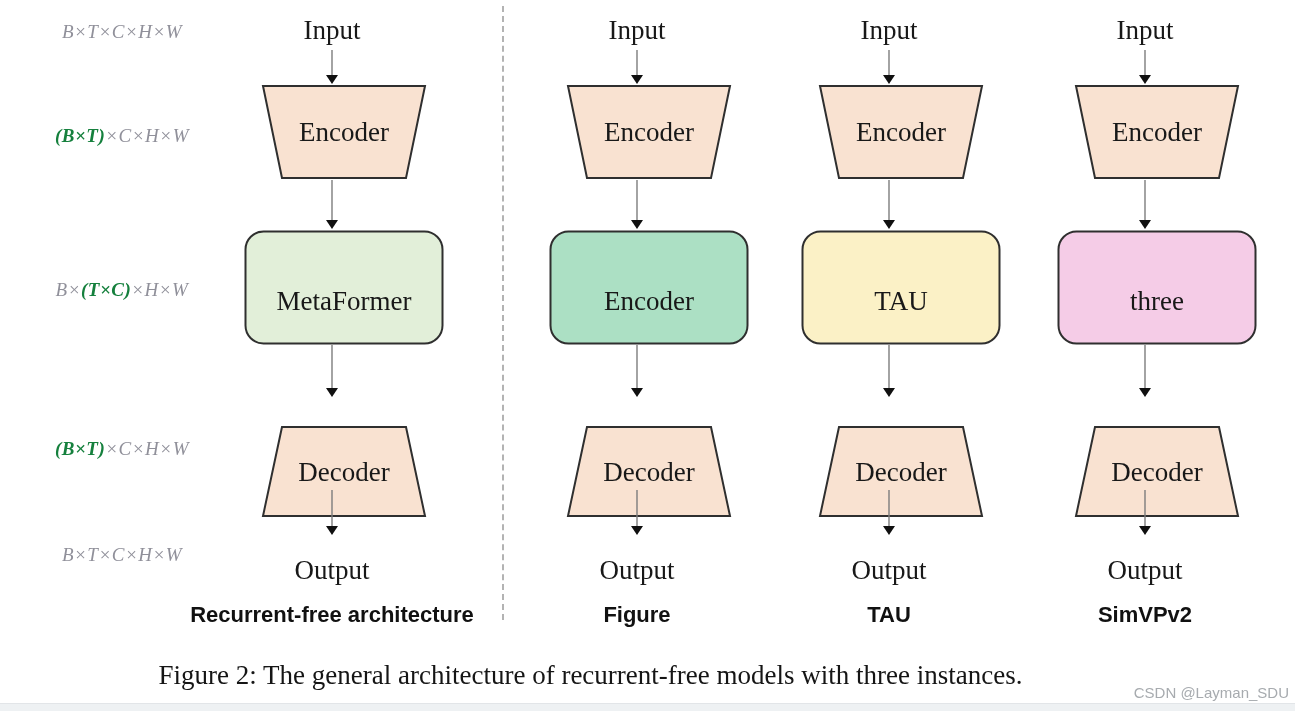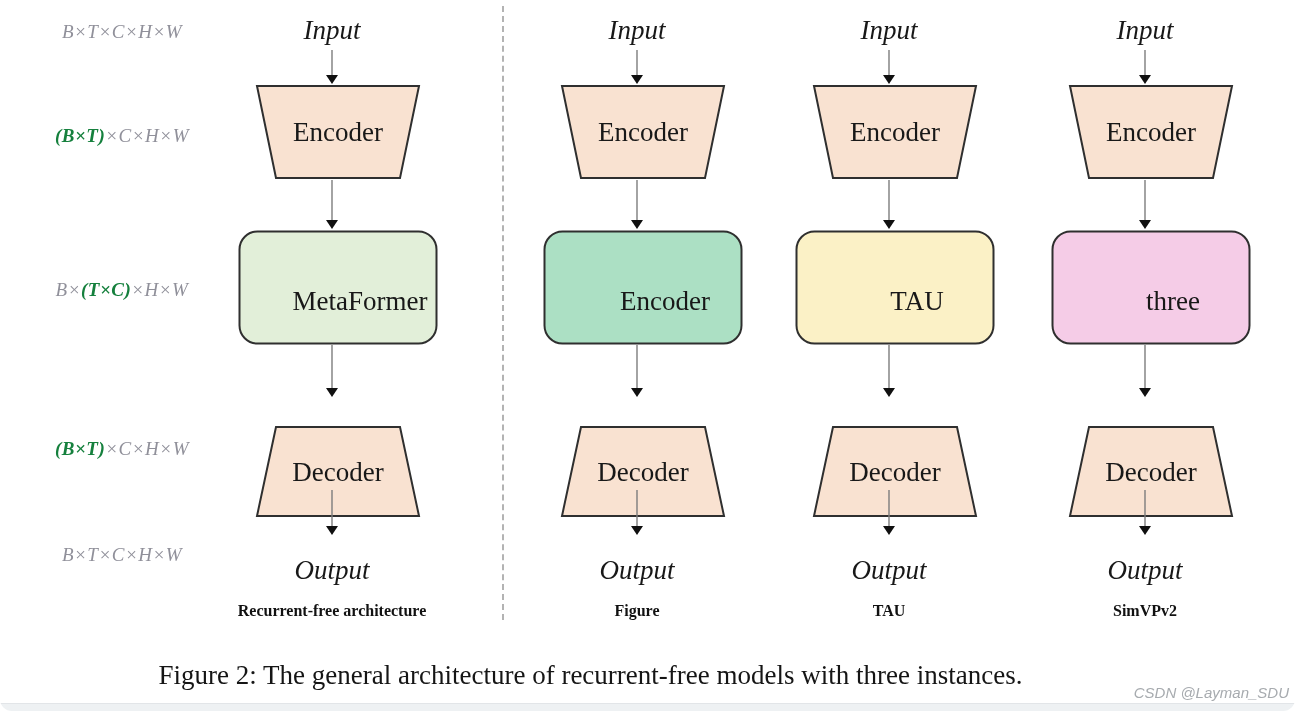--- a/index.html
+++ b/index.html
@@ -1,50 +1,49 @@
 <!DOCTYPE html>
 <html><head>
 <meta charset="utf-8">
 <style>
   html,body{margin:0;padding:0;background:#ffffff;}
   #stage{
     position:relative;width:1295px;height:711px;background:#ffffff;overflow:hidden;
     font-family:"Liberation Serif", serif;
-    border-radius:12px;
   }
   
   .col{position:absolute;top:0;width:200px;height:640px;}
   .io-label{
     position:absolute;left:0;width:200px;text-align:center;
-    font-size:27px;color:#181818;line-height:36px;font-style:italic;
+    font-size:27px;color:#181818;line-height:36px;
   }
   .input-label{top:12px;}
   .output-label{top:552px;}
   .arrow{position:absolute;left:0;width:200px;overflow:visible;}
   .arrow line{stroke:#7d7d7d;stroke-width:1.4;}
   .arrow polygon{fill:#101010;stroke:none;}
   .a1{top:50px;height:35px;}
   .a2{top:180px;height:50px;}
   .a3{top:345px;height:53px;}
   .a4{top:490px;height:46px;}
-  .node{position:absolute;left:6px;width:200px;}
+  .node{position:absolute;left:12px;width:200px;}
   .node svg{position:absolute;left:0;top:0;overflow:visible;}
   .node .shape{stroke:#2f2f2f;stroke-width:2;}
   .encoder-node{top:85px;height:95px;}
-  .core-node{top:230px;height:143px;padding-left:44px;}
+  .core-node{top:230px;height:143px;}
   .decoder-node{top:398px;height:92px;margin-top:28px;}
   .node-text{
     position:absolute;left:0;top:0;width:100%;height:100%;
     display:flex;align-items:center;justify-content:center;
     font-size:27px;color:#181818;
   }
   .col-name{
     position:absolute;width:360px;text-align:center;top:602px;
-    font-size:16px;font-weight:bold;color:#111111;
-    font-family:Liberation Serif, serif;
+    font-size:22px;font-weight:bold;color:#111111;
+    font-family:Liberation Sans, sans-serif;
   }
   
   .dim{
     position:absolute;left:32px;width:180px;text-align:center;
     font-style:italic;font-size:19px;color:#90909a;letter-spacing:0.5px;
     font-family:"Liberation Serif", serif;white-space:nowrap;
   }
   .dim .red{color:#15803d;font-weight:bold;}
   .dim1{top:21px;}
   .dim2{top:125px;}
@@ -56,21 +55,21 @@
     position:absolute;left:502px;top:6px;height:614px;width:0;
     border-left:2px dashed #b3b3b3;
   }
   
   .caption{
     position:absolute;top:660px;left:0;width:1181px;text-align:center;
     font-size:27px;color:#151515;
   }
   .watermark{
     position:absolute;top:684px;right:6px;
-    font-family:"Liberation Sans", sans-serif;font-size:15px;color:#a7abaf;font-style:italic;
+    font-family:"Liberation Sans", sans-serif;font-size:15px;color:#a7abaf;
   }
   .bottom-strip{
     position:absolute;left:0;bottom:0;width:1295px;height:7px;
     background:#eef1f3;border-top:1px solid #e2e5e8;
   }
 </style>
 </head>
 <body>
 
 <div id="stage">

